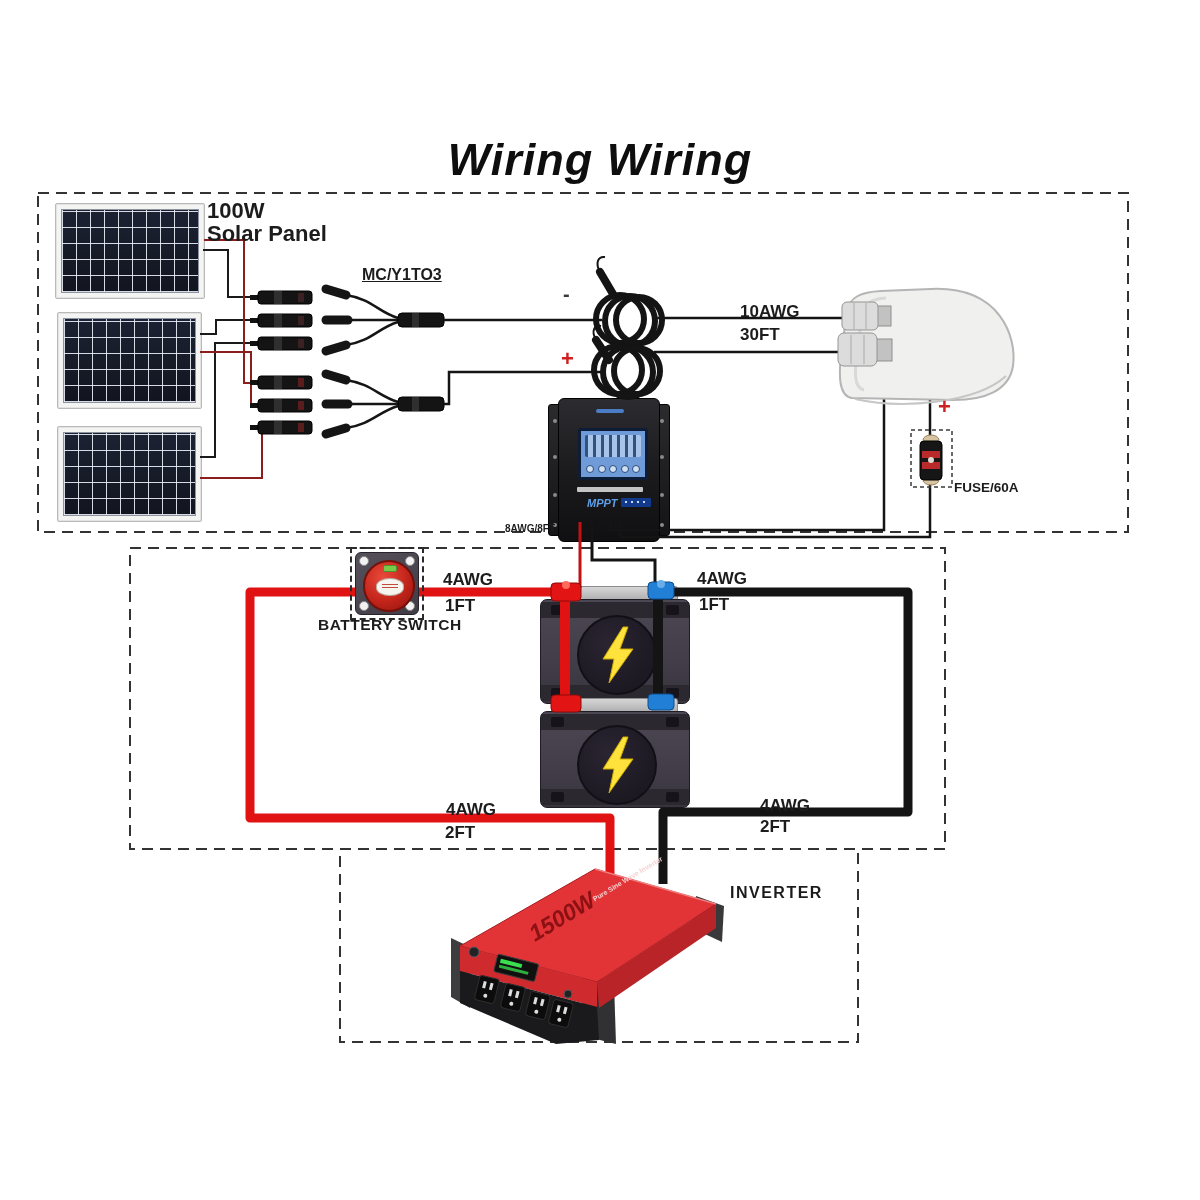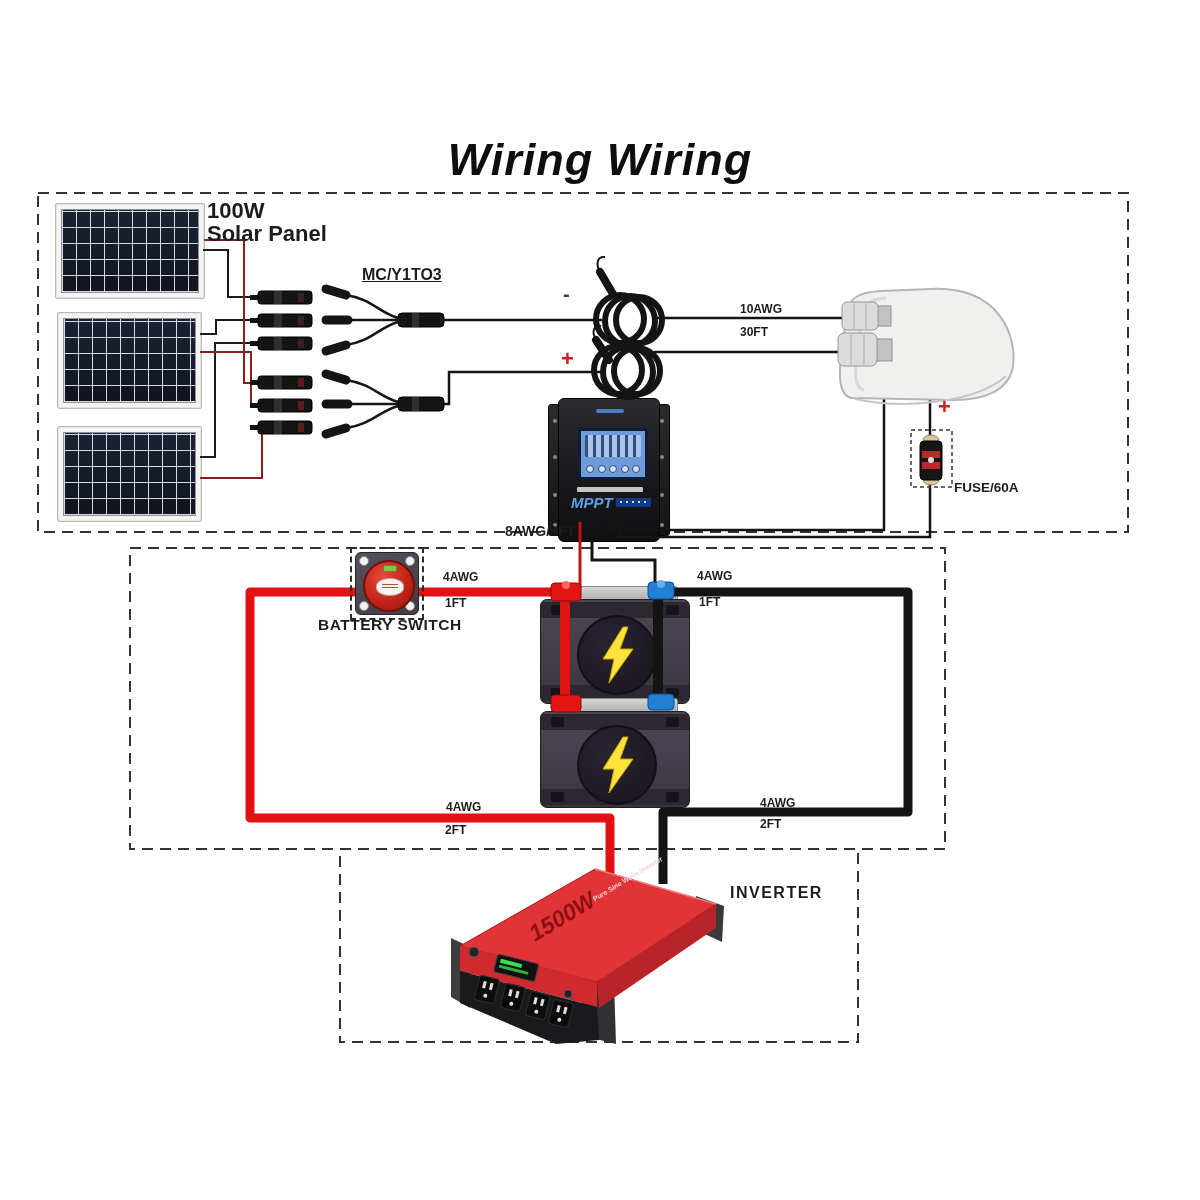--- a/index.html
+++ b/index.html
@@ -4,21 +4,21 @@
 <style>
   html,body{margin:0;padding:0;background:#fff;}
   #stage{position:relative;width:1200px;height:1200px;background:#fff;overflow:hidden;
          font-family:"Liberation Sans",sans-serif;color:#161616;}
   .abs{position:absolute;}
   
   .title{font-size:45px;font-weight:bold;font-style:italic;color:#0e0e0e;letter-spacing:1px;text-align:center;}
   .lbl{font-weight:bold;color:#1c1c1c;white-space:nowrap;}
   .lbl-lg{font-size:22px;}
   .lbl-md{font-size:16px;font-weight:600;text-decoration:underline;}
-  .lbl-sm{font-size:12px;}
+  .lbl-sm{font-size:17px;}
   .plus{color:#cf2020;font-weight:bold;font-size:22px;}
   .minus{color:#3a3a3a;font-weight:bold;font-size:20px;}
   
   .panel{position:absolute;background:#f4f4f2;border:1px solid #b9b9b9;border-radius:2px;box-shadow:0 0 0 1px #e3e3e3 inset;}
   .cells{position:absolute;left:5px;right:5px;top:5px;bottom:5px;border:1px solid #8d93a0;
     background:
       repeating-linear-gradient(90deg, rgba(235,239,247,.9) 0 1px, transparent 1px 14px),
       repeating-linear-gradient(0deg, rgba(235,239,247,.9) 0 1px, transparent 1px 16px),
       linear-gradient(180deg,#1c2233,#12151f);}
   
@@ -28,21 +28,21 @@
   .ctl .screw{position:absolute;width:4px;height:4px;border-radius:50%;background:#8a8a8a;left:4px;}
   .ctl .body{position:absolute;left:10px;top:2px;width:100px;height:142px;background:linear-gradient(180deg,#2c2c30 0%,#1a1a1d 55%,#101012 100%);border:1px solid #020202;border-radius:6px;}
   .ctl .brand{position:absolute;left:37px;top:10px;width:28px;height:4px;background:#4f86d8;border-radius:2px;opacity:.9;}
   .ctl .screen{position:absolute;left:19px;top:29px;width:64px;height:46px;background:#6f9bd9;border:3px solid #0d1d38;border-radius:3px;}
   .ctl .screen .inner{position:absolute;left:4px;top:4px;right:4px;height:22px;background:#a9c4e9;border-radius:2px;
       background-image:repeating-linear-gradient(90deg,#31517e 0 3px,transparent 3px 8px);background-size:100% 5px;background-repeat:repeat-y;background-position:0 3px;}
   .ctl .btnrow{position:absolute;left:5px;right:5px;bottom:4px;height:8px;display:flex;justify-content:space-between;}
   .ctl .btnrow i{width:8px;height:8px;border-radius:50%;background:#cfe0f4;border:1px solid #2c4a77;box-sizing:border-box;}
   .ctl .namebar{position:absolute;left:18px;top:88px;width:66px;height:5px;background:#e4e4e4;opacity:.85;border-radius:1px;}
   .ctl .mppt{position:absolute;left:12px;top:97px;width:80px;height:13px;display:flex;align-items:center;gap:3px;}
-  .ctl .mppt .word{font-size:15px;font-weight:bold;font-style:italic;color:#5ea0e8;}
+  .ctl .mppt .word{font-size:11px;font-weight:bold;font-style:italic;color:#5ea0e8;margin-left:16px;}
   .ctl .mppt .bar{flex:1;height:9px;background:#123a8c;border-radius:1px;
       background-image:repeating-linear-gradient(90deg,#cdd9f2 0 2px,transparent 2px 6px);background-size:80% 2px;background-repeat:no-repeat;background-position:4px 3px;}
   
   .bat{position:absolute;left:540px;width:150px;}
   .bat .cap{position:absolute;left:14px;top:0;width:122px;height:15px;background:linear-gradient(180deg,#d6d6d6,#a8a8a8);border:1px solid #8c8c8c;border-radius:3px;}
   .bat .cap i{position:absolute;top:3px;width:12px;height:7px;background:#9a9a9a;border-radius:1px;}
   .bat .body{position:absolute;left:0;top:13px;right:0;bottom:0;background:linear-gradient(180deg,#4c4752 0%,#423d48 60%,#38343e 100%);border:1px solid #1f1d23;border-radius:7px;}
   .bat .band{position:absolute;left:0;right:0;height:16px;background:#2b2830;}
   .bat .band i{position:absolute;top:3px;width:13px;height:10px;background:#16141a;border-radius:2px;}
   .bat .disc{position:absolute;left:50%;width:76px;height:76px;margin-left:-38px;border-radius:50%;background:radial-gradient(circle at 40% 35%,#2a2531,#1d1923 70%);border:2px solid #121016;}
@@ -372,21 +372,21 @@
         </g>
     </g>
   </svg>
 
   <div class="abs minus" style="left:563px;top:283px;z-index:5">-</div>
   <div class="abs plus" style="left:561px;top:346px;z-index:5">+</div>
   <div class="abs lbl lbl-sm" style="left:740px;top:302px;z-index:5">10AWG</div>
   <div class="abs lbl lbl-sm" style="left:740px;top:325px;z-index:5">30FT</div>
   <div class="abs plus" style="left:938px;top:394px;z-index:5">+</div>
   <div class="abs lbl lbl-sm" style="left:954px;top:480px;font-size:13.5px;z-index:5">FUSE/60A</div>
-  <div class="abs lbl" style="left:505px;top:523px;font-size:14px;z-index:5">8AWG/8FT</div>
+  <div class="abs lbl" style="left:505px;top:523px;font-size:10px;z-index:5">8AWG/8FT</div>
 
   <div class="abs lbl" style="left:318px;top:616px;width:140px;text-align:center;font-size:15.5px;letter-spacing:.5px;z-index:5">BATTERY SWITCH</div>
 
   <div class="abs lbl lbl-sm" style="left:443px;top:570px;z-index:5">4AWG</div>
   <div class="abs lbl lbl-sm" style="left:445px;top:596px;z-index:5">1FT</div>
   <div class="abs lbl lbl-sm" style="left:697px;top:569px;z-index:5">4AWG</div>
   <div class="abs lbl lbl-sm" style="left:699px;top:595px;z-index:5">1FT</div>
 
   <div class="abs lbl lbl-sm" style="left:446px;top:800px;z-index:5">4AWG</div>
   <div class="abs lbl lbl-sm" style="left:445px;top:823px;z-index:5">2FT</div>

